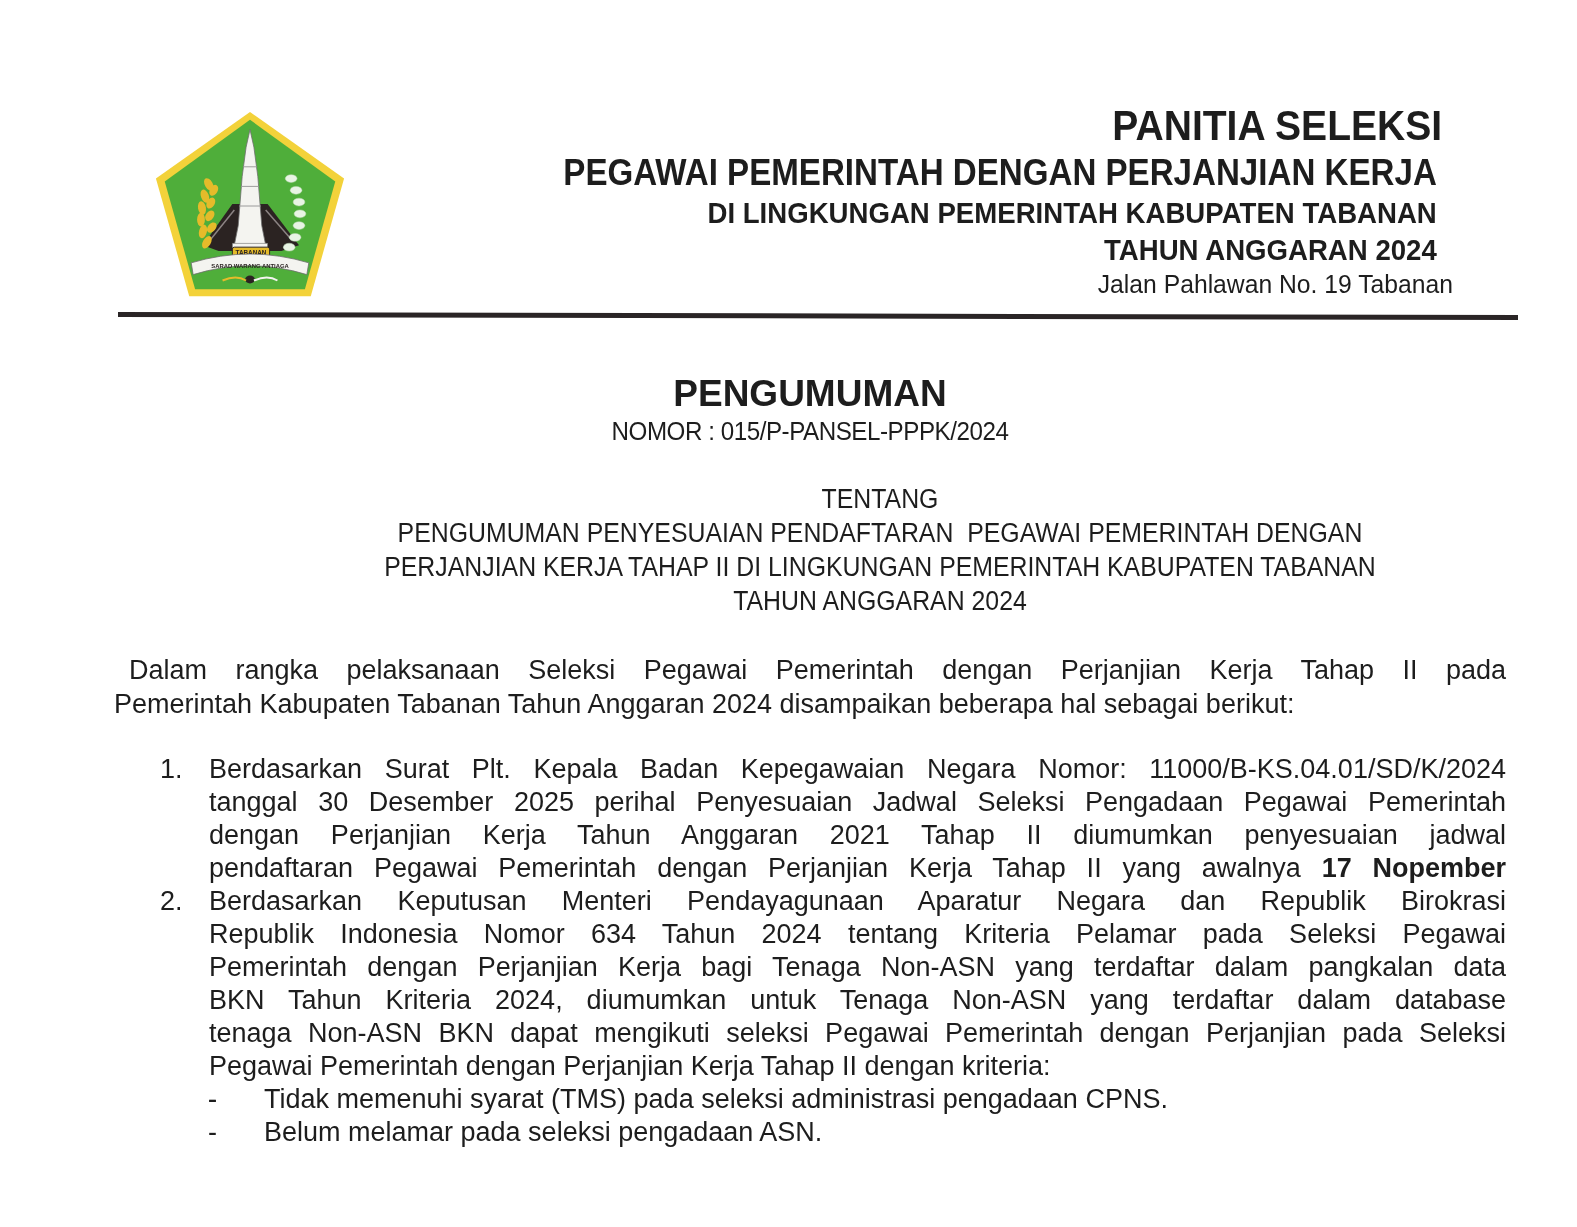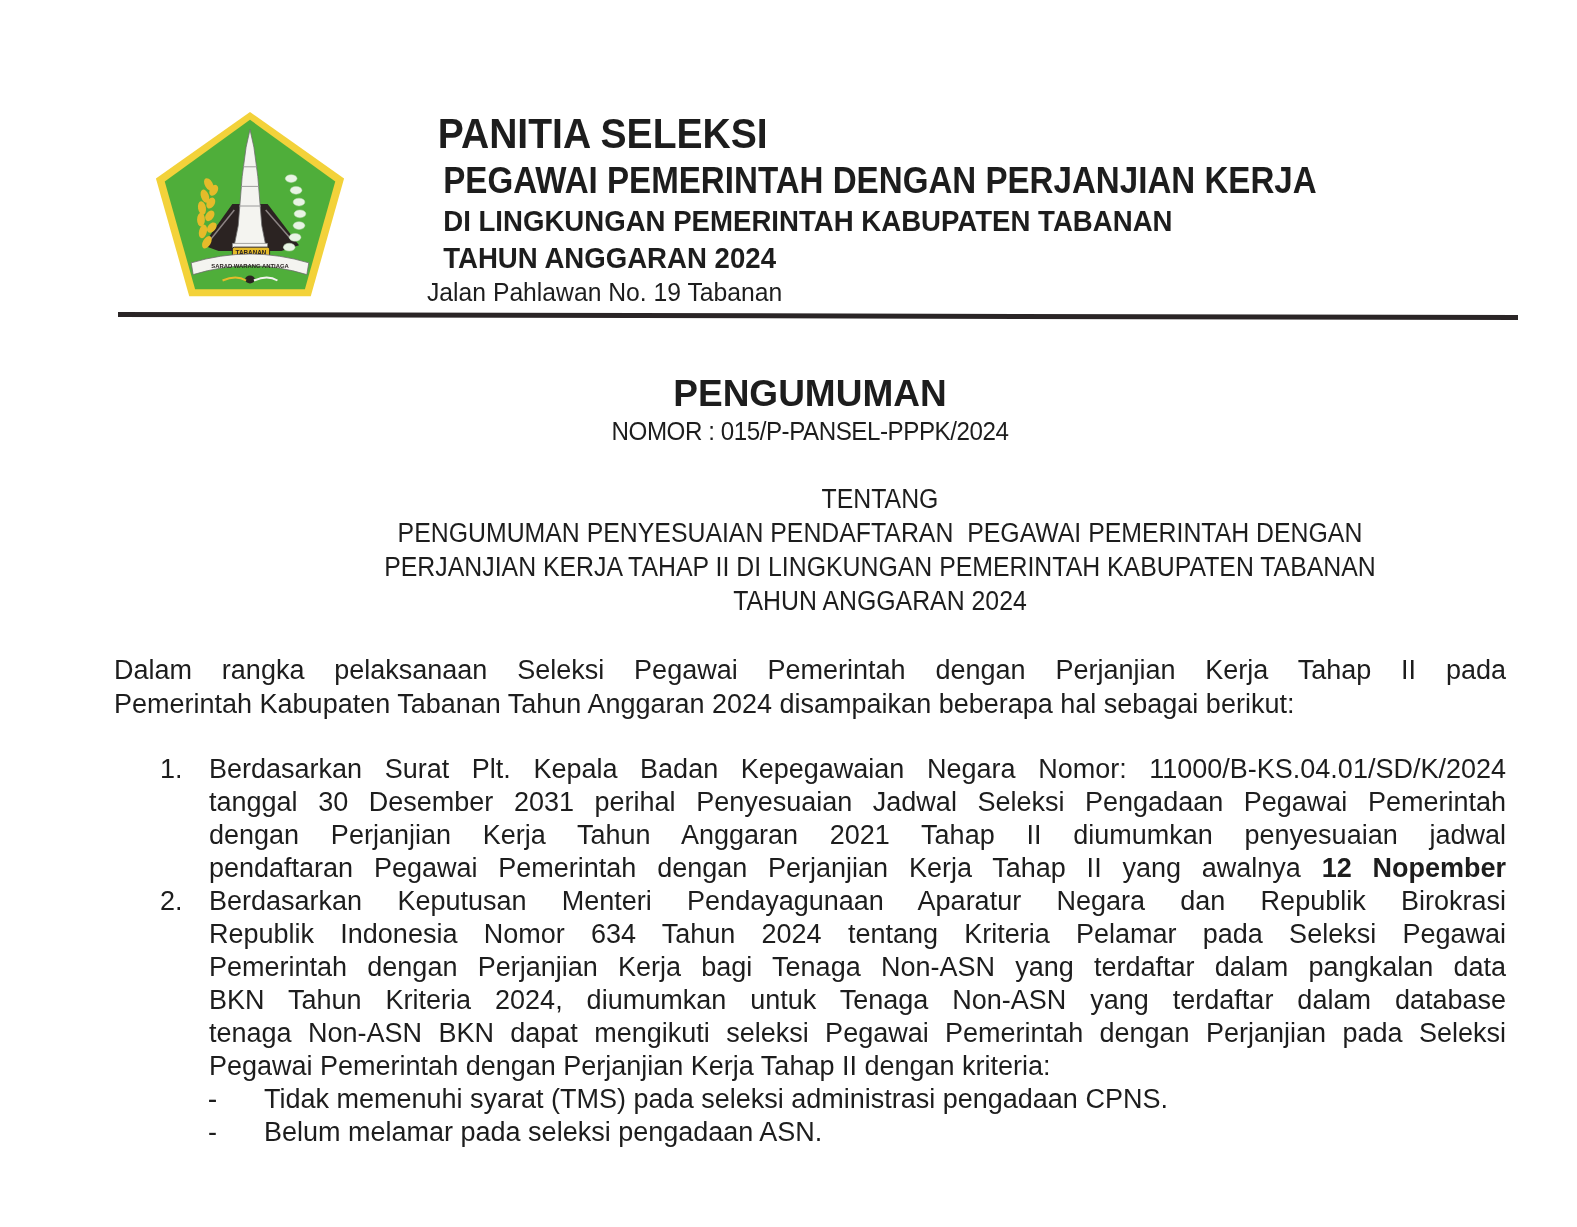--- a/index.html
+++ b/index.html
@@ -26,22 +26,21 @@
       left: 152px;
       top: 108px;
       width: 196px;
       height: 196px;
     }
     .head-text {
       position: absolute;
       left: 400px;
       top: 100px;
       width: 1080px;
-      text-align: left;
-      margin-top: 8px;
+      text-align: right;
     }
     .h-panitia {
       font-weight: bold;
       font-size: 42px;
       line-height: 52px;
       letter-spacing: 0px;
       transform: scaleX(0.93);
       margin: 0;
     }
     .h-pppk {
@@ -121,20 +120,21 @@
       width: 1392px;
       font-size: 27px;
       line-height: 34px;
       text-align: justify;
       text-align-last: left;
     }
     .intro .line1 {
       text-align: justify;
       text-align-last: justify;
       display: block;
+      margin-left: 15px;
     }
     .list {
       position: absolute;
       left: 160px;
       top: 753px;
       width: 1346px;
       font-size: 27px;
       line-height: 33px;
     }
     .item {
@@ -250,23 +250,23 @@
 
 <div class="intro">
   <span class="line1">Dalam rangka pelaksanaan Seleksi Pegawai Pemerintah dengan Perjanjian Kerja Tahap II pada</span>
   <span>Pemerintah Kabupaten Tabanan Tahun Anggaran 2024 disampaikan beberapa hal sebagai berikut:</span>
 </div>
 
 <div class="list">
   <div class="item">
     <span class="num">1.</span>
     <span class="just">Berdasarkan Surat Plt. Kepala Badan Kepegawaian Negara Nomor: 11000/B-KS.04.01/SD/K/2024</span>
-    <span class="just">tanggal 30 Desember 2031 perihal Penyesuaian Jadwal Seleksi Pengadaan Pegawai Pemerintah</span>
+    <span class="just">tanggal 30 Desember 2025 perihal Penyesuaian Jadwal Seleksi Pengadaan Pegawai Pemerintah</span>
     <span class="just">dengan Perjanjian Kerja Tahun Anggaran 2021 Tahap II diumumkan penyesuaian jadwal</span>
-    <span class="just"><span>pendaftaran Pegawai Pemerintah dengan Perjanjian Kerja Tahap II yang awalnya </span><b>12 Nopember</b></span>
+    <span class="just"><span>pendaftaran Pegawai Pemerintah dengan Perjanjian Kerja Tahap II yang awalnya </span><b>17 Nopember</b></span>
   </div>
 
   <div class="item">
     <span class="num">2.</span>
     <span class="just">Berdasarkan Keputusan Menteri Pendayagunaan Aparatur Negara dan Republik Birokrasi</span>
     <span class="just">Republik Indonesia Nomor 634 Tahun 2024 tentang Kriteria Pelamar pada Seleksi Pegawai</span>
     <span class="just">Pemerintah dengan Perjanjian Kerja bagi Tenaga Non-ASN yang terdaftar dalam pangkalan data</span>
     <span class="just">BKN Tahun Kriteria 2024, diumumkan untuk Tenaga Non-ASN yang terdaftar dalam database</span>
     <span class="just">tenaga Non-ASN BKN dapat mengikuti seleksi Pegawai Pemerintah dengan Perjanjian pada Seleksi</span>
     <span class="last">Pegawai Pemerintah dengan Perjanjian Kerja Tahap II dengan kriteria:</span>

